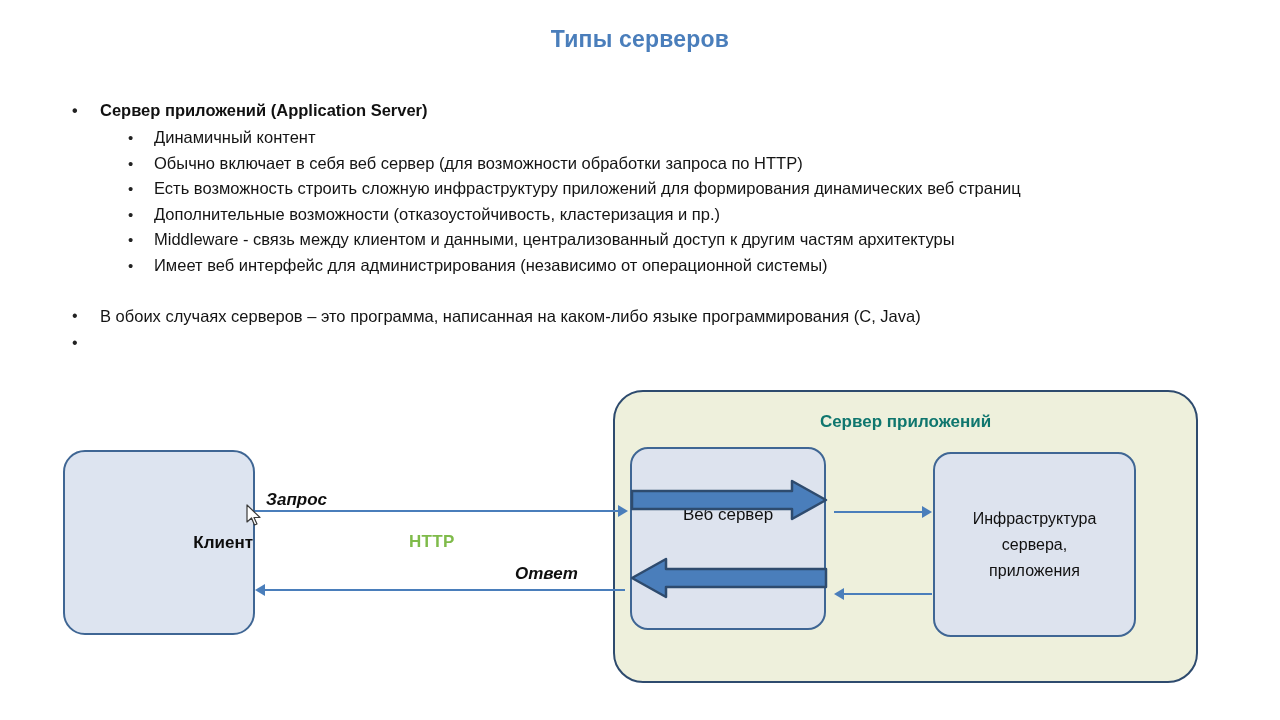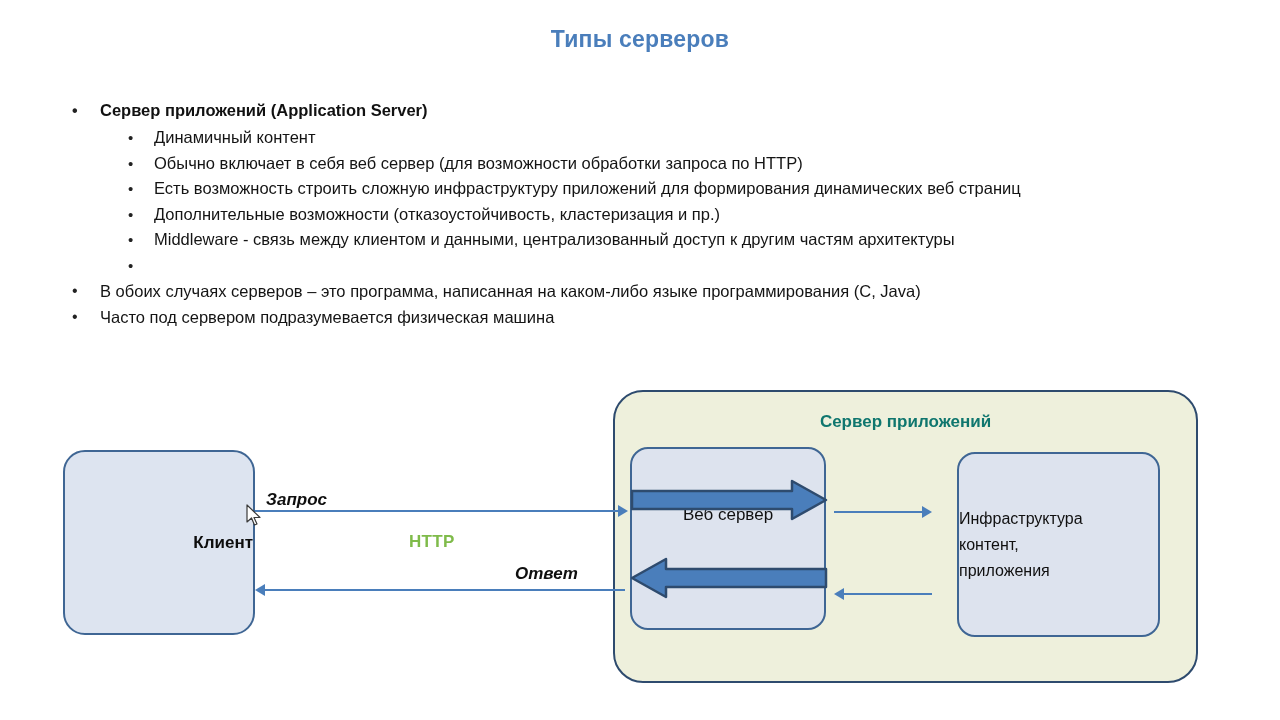--- a/index.html
+++ b/index.html
@@ -115,23 +115,22 @@
 
   .infra-box {
     position:absolute;
     left:933px; top:72px;
     width:203px; height:185px;
     background:#dde3ee;
     border:2.5px solid #3f6694;
     border-radius:18px;
     box-sizing:border-box;
     display:flex; flex-direction:column;
-    align-items:flex-start; justify-content:center;
+    align-items:center; justify-content:center;
     gap:2px;
-    margin-left:24px;
   }
   .infra-line { font-size:16px; color:#101010; line-height:24px; }
 
   
   .thin-line { position:absolute; background:#4a7ebb; height:2px; }
 
   .arrowhead-r, .arrowhead-l {
     position:absolute; width:0; height:0;
   }
   .arrowhead-r {
@@ -200,50 +199,50 @@
     <div class="b2">
       <span class="dot">•</span>
       <span>Дополнительные возможности (отказоустойчивость, кластеризация и пр.)</span>
     </div>
     <div class="b2">
       <span class="dot">•</span>
       <span>Middleware - связь между клиентом и данными, централизованный доступ к другим частям архитектуры</span>
     </div>
     <div class="b2">
       <span class="dot">•</span>
+      <span>Имеет веб интерфейс для администрирования (независимо от операционной системы)</span>
     </div>
 
     <div class="group2">
       <div class="b1p">
         <span class="dot">•</span>
         <span>В обоих случаях серверов – это программа, написанная на каком-либо языке программирования (C, Java)</span>
       </div>
       <div class="b1p">
         <span class="dot">•</span>
-        <span>Часто под сервером подразумевается физическая машина</span>
       </div>
     </div>
   </div>
 
   <div class="diagram">
 
     <div class="appserver-box"></div>
     <div class="appserver-title">Сервер приложений</div>
 
     <div class="client-box">
       <span class="client-label">Клиент</span>
     </div>
 
     <div class="webserver-box">
       <div class="webserver-label">Веб сервер</div>
     </div>
 
     <div class="infra-box">
       <span class="infra-line">Инфраструктура</span>
-      <span class="infra-line">контент,</span>
+      <span class="infra-line">сервера,</span>
       <span class="infra-line">приложения</span>
     </div>
 
     <div class="thin-line" style="left:255px; top:130px; width:365px;"></div>
     <div class="arrowhead-r" style="left:618px; top:125px;"></div>
 
     <div class="thin-line" style="left:265px; top:209px; width:360px;"></div>
     <div class="arrowhead-l" style="left:255px; top:204px;"></div>
 
     <div class="thin-line" style="left:834px; top:131px; width:90px;"></div>

